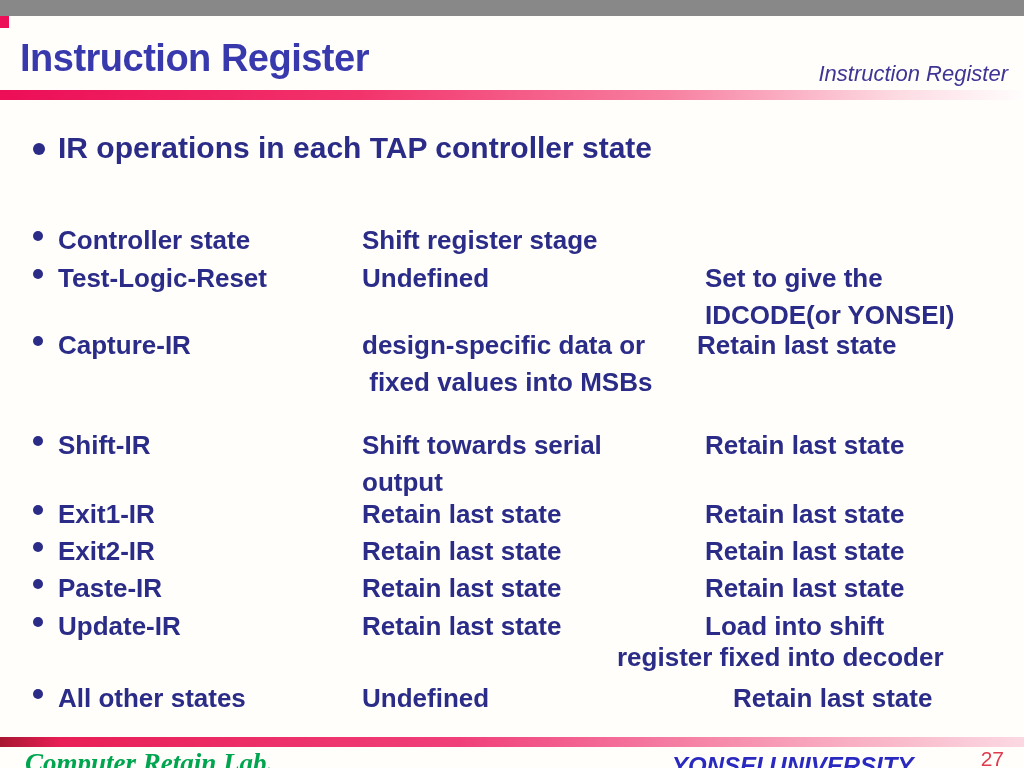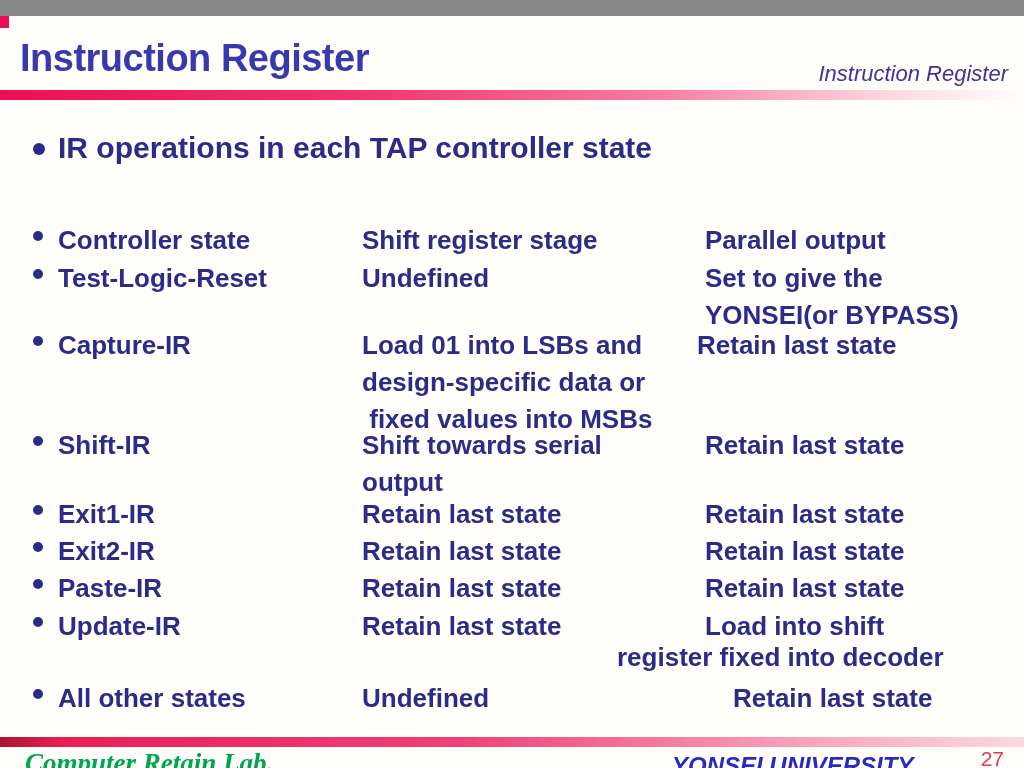--- a/index.html
+++ b/index.html
@@ -91,42 +91,38 @@
     <span class="dot big"></span>
     <span class="lead-text">IR operations in each TAP controller state</span>
   </div>
 
   <div class="row r1" style="top:206px">
     <span class="dot"></span>
     <span class="c1">Controller state</span>
     <div class="c2">
       <div class="ln">Shift register stage</div>
     </div>
-    <div class="c3">
-      <div class="ln">Parallel output</div>
-    </div>
   </div>
 
   <div class="row r2" style="top:244px">
     <span class="dot"></span>
     <span class="c1">Test-Logic-Reset</span>
     <div class="c2">
       <div class="ln">Undefined</div>
     </div>
     <div class="c3">
       <div class="ln">Set to give the</div>
-      <div class="ln">YONSEI(or BYPASS)</div>
+      <div class="ln">IDCODE(or YONSEI)</div>
     </div>
   </div>
 
   <div class="row r3" style="top:311px">
     <span class="dot"></span>
     <span class="c1">Capture-IR</span>
     <div class="c2">
-      <div class="ln">Load 01 into LSBs and</div>
       <div class="ln">design-specific data or</div>
       <div class="ln"> fixed values into MSBs</div>
     </div>
     <div class="c3" style="left:697px">
       <div class="ln">Retain last state</div>
     </div>
   </div>
 
   <div class="row r4" style="top:411px">
     <span class="dot"></span>

